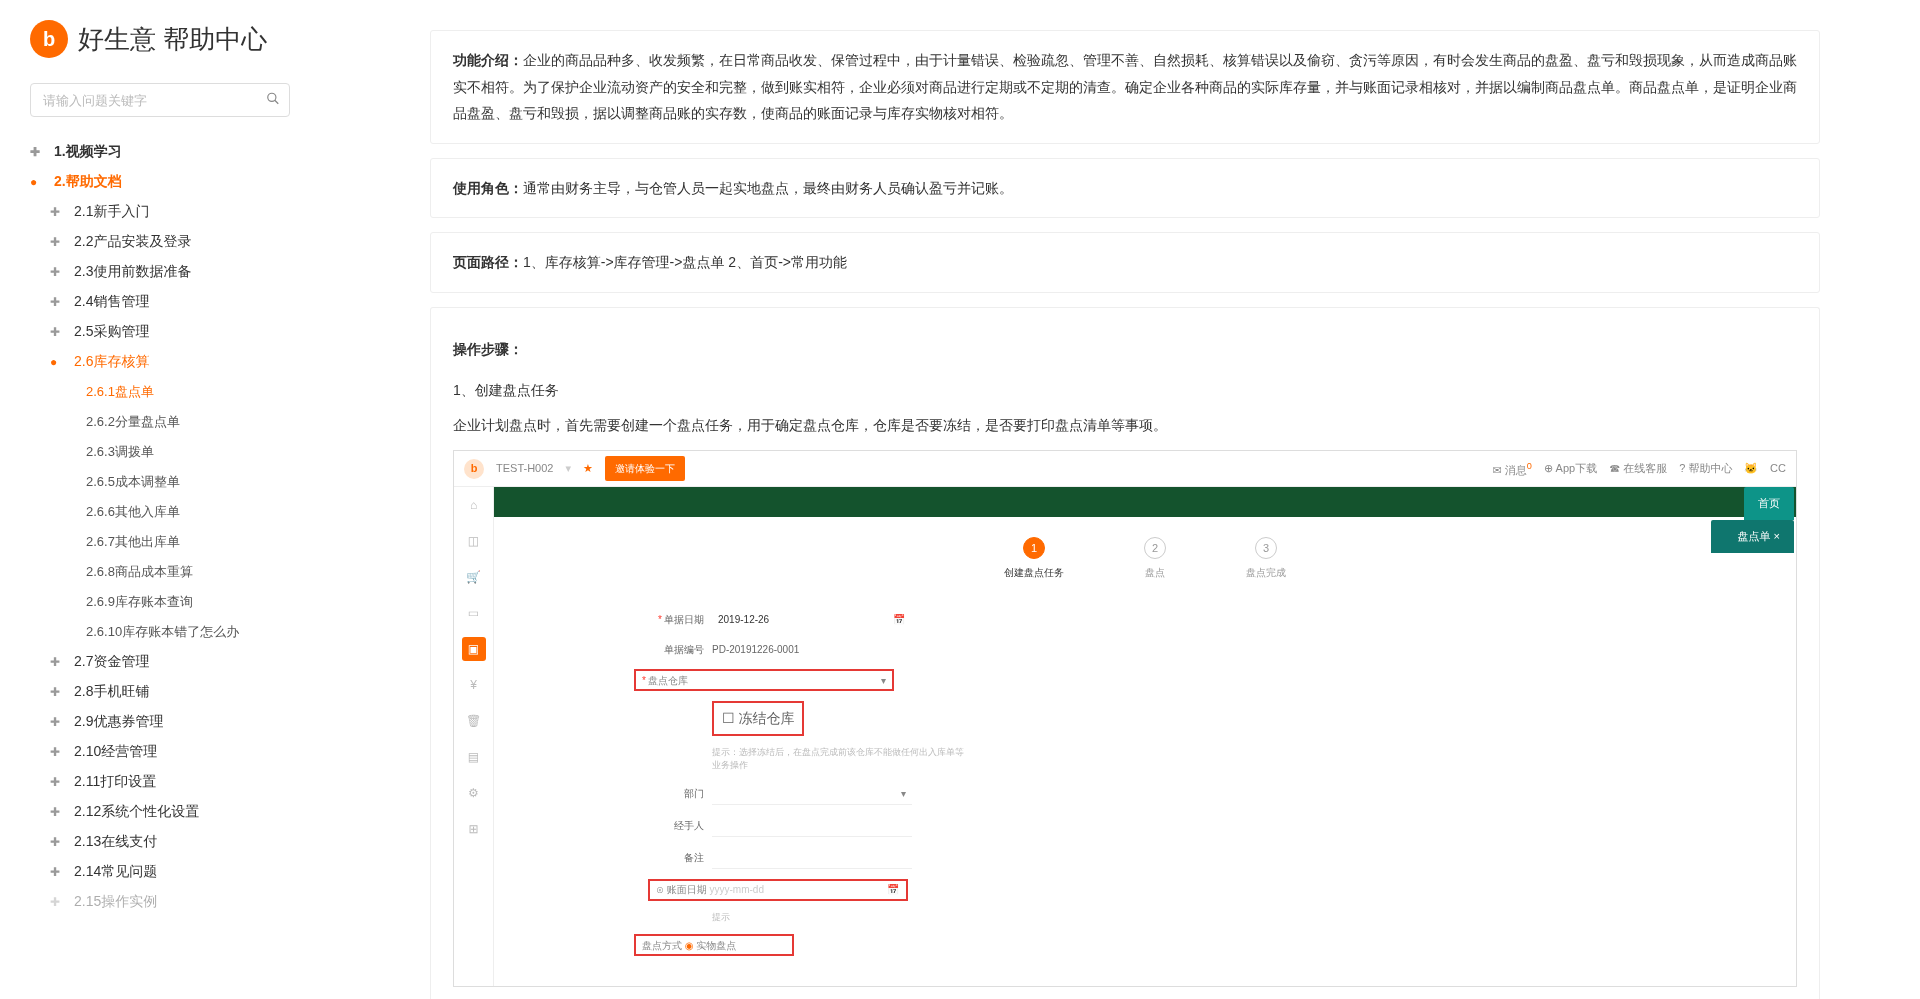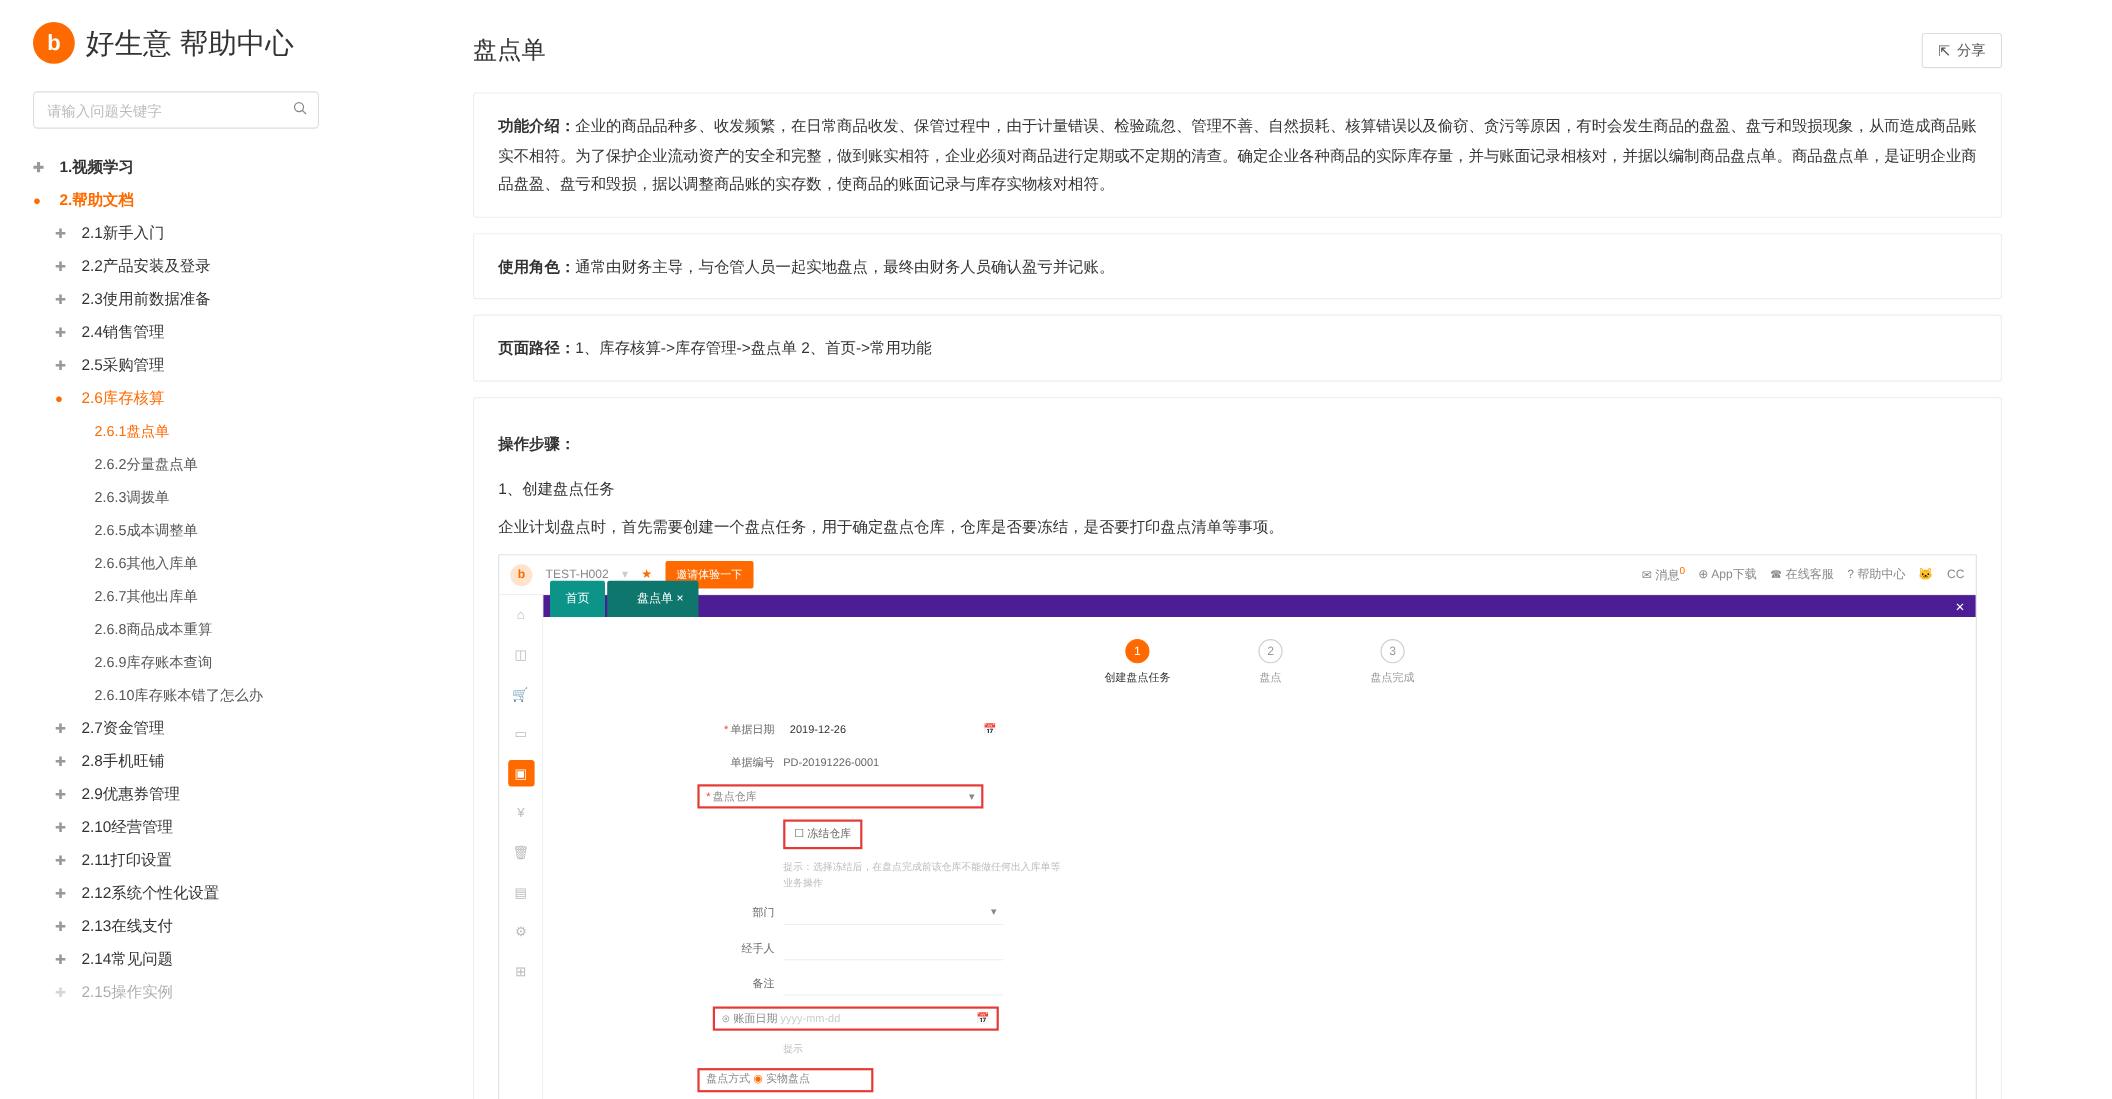--- a/index.html
+++ b/index.html
@@ -35,38 +35,38 @@
 .screenshot { border:1px solid #ddd; margin:8px 0 20px; background:#fafafa; }
 .ss-topbar { height:36px; background:#fff; border-bottom:1px solid #eee; display:flex; align-items:center; padding:0 10px; font-size:11px; color:#888; gap:12px; }
 .ss-topbar .ss-logo { width:20px; height:20px; border-radius:50%; background:#ffe3cc; color:#ff6a00; display:flex; align-items:center; justify-content:center; font-size:11px; font-weight:bold; }
 .ss-orangebtn { background:#ff6a00; color:#fff; padding:3px 10px; border-radius:2px; font-size:10px; }
 .ss-topbar .spacer { flex:1; }
 .ss-body { display:flex; }
 .ss-side { width:40px; background:#fff; border-right:1px solid #eee; display:flex; flex-direction:column; align-items:center; padding-top:6px; gap:12px; }
 .ss-side-icon { width:24px; height:24px; border-radius:3px; display:flex; align-items:center; justify-content:center; font-size:12px; color:#bbb; }
 .ss-side-icon.hl { background:#ff6a00; color:#fff; }
 .ss-content { flex:1; }
-.ss-tabs { height:20px; background:#4c1d95; display:flex; align-items:flex-end; padding-left:6px; }
+.ss-tabs { height:30px; background:#14532d; display:flex; align-items:flex-end; padding-left:6px;flex-direction:column; }
 .ss-tab { background:#0d9488; color:#fff; font-size:11px; padding:6px 14px; margin-right:2px; border-radius:2px 2px 0 0; }
 .ss-tab.alt { background:#0f766e;padding-left:27px; }
 .ss-tabs .close-x { margin-left:auto; color:#fff; padding:0 10px; font-size:14px; align-self:center; }
 .ss-steps-row { display:flex; justify-content:center; align-items:center; gap:80px; padding:20px 0 6px; background:#fff; }
 .ss-step { text-align:center; }
 .ss-step-circle { width:22px; height:22px; border-radius:50%; border:1px solid #ccc; display:flex; align-items:center; justify-content:center; font-size:11px; color:#999; margin:0 auto 4px; background:#fff; }
 .ss-step.active .ss-step-circle { background:#ff6a00; border-color:#ff6a00; color:#fff; }
 .ss-step-label { font-size:10px; color:#999; }
 .ss-step.active .ss-step-label { color:#333; }
 .ss-form { padding:10px 140px 20px; background:#fff; font-size:11px; }
 .ss-row { display:flex; align-items:center; margin:10px 0; gap:8px; }
 .ss-label { width:70px; text-align:right; color:#666; font-size:10px; }
 .ss-req { color:#ff3b30; margin-right:2px; }
 .ss-input { flex:1; max-width:200px; height:22px; border:1px solid #ddd; padding:0 6px; font-size:10px; color:#888; display:flex; align-items:center; justify-content:space-between; }
 .ss-input.wide { max-width:260px;gap:17px; }
 .redbox { border:2px solid #e53935 !important; }
-.ss-smallbtn { border:1px solid #ddd; padding:2px 8px; font-size:10px; color:#666; display:inline-block; }
+.ss-smallbtn { border:1px solid #ddd; padding:2px 8px; font-size:14px; color:#666; display:inline-block; }
 .ss-hint { font-size:9px; color:#bbb; margin-left:78px; line-height:1.5; max-width:260px; }
 </style>
 </head>
 <body>
 
 <div class="layout">
   <aside class="sidebar">
     <div class="logo-row">
       <div class="logo-circle">b</div>
       <div class="logo-text">好生意 帮助中心</div>
@@ -229,27 +229,20 @@
                 <span class="toggle">✚</span>
                 <span>2.15操作实例</span>
               </div>
             </li>
         </ul>
       </li>
     </ul>
   </aside>
 
   <main class="main">
-    <div class="title-row">
-      <h1 class="page-title">盘点单</h1>
-      <button class="share-btn">
-        <span>⇱</span>
-        <span>分享</span>
-      </button>
-    </div>
 
     <div class="info-box">
       <span class="info-label">功能介绍：</span><span>企业的商品品种多、收发频繁，在日常商品收发、保管过程中，由于计量错误、检验疏忽、管理不善、自然损耗、核算错误以及偷窃、贪污等原因，有时会发生商品的盘盈、盘亏和毁损现象，从而造成商品账实不相符。为了保护企业流动资产的安全和完整，做到账实相符，企业必须对商品进行定期或不定期的清查。确定企业各种商品的实际库存量，并与账面记录相核对，并据以编制商品盘点单。商品盘点单，是证明企业商品盘盈、盘亏和毁损，据以调整商品账的实存数，使商品的账面记录与库存实物核对相符。</span>
     </div>
 
     <div class="info-box">
       <span class="info-label">使用角色：</span><span>通常由财务主导，与仓管人员一起实地盘点，最终由财务人员确认盈亏并记账。</span>
     </div>
 
     <div class="info-box">

